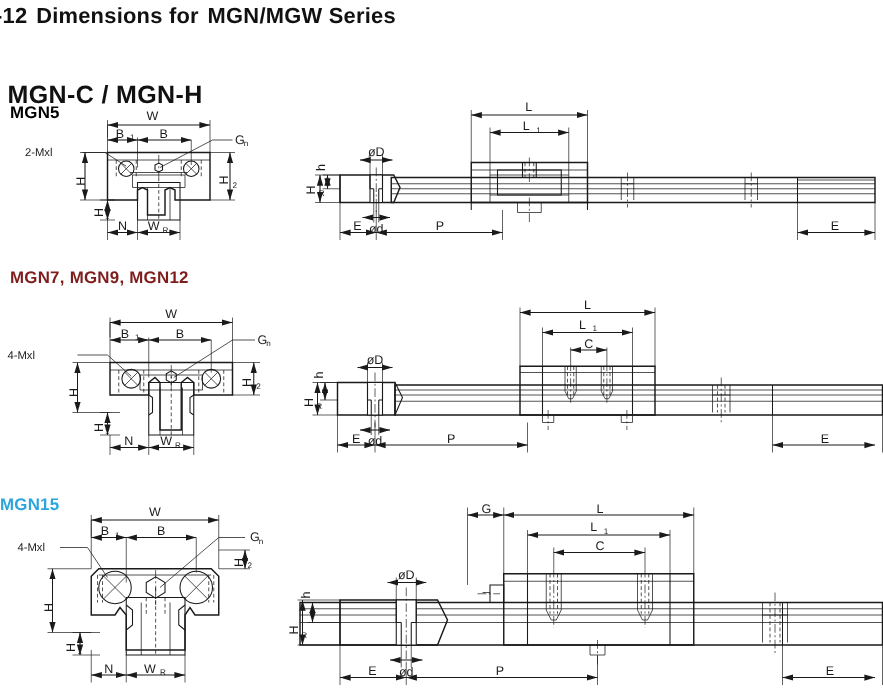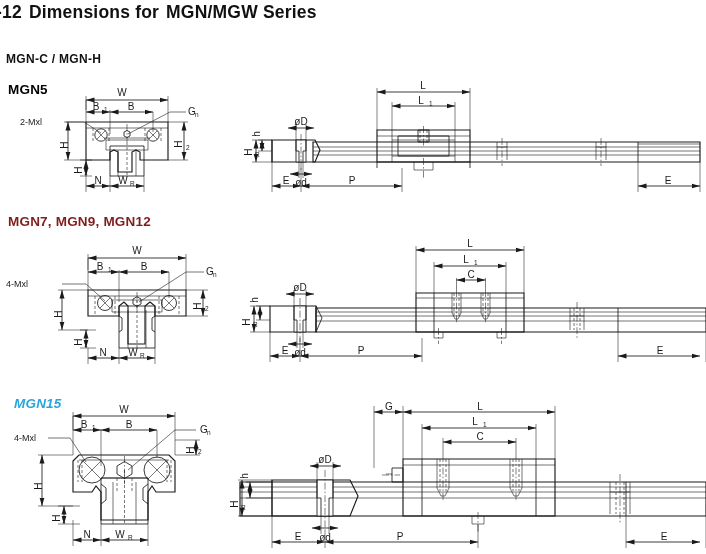--- a/index.html
+++ b/index.html
@@ -9,21 +9,21 @@
     font-family:"Liberation Sans","DejaVu Sans",sans-serif;
     color:#111;
   }
   .abs{position:absolute;}
   #page-title{
     left:-4px;top:2px;font-size:17.5px;font-weight:700;letter-spacing:.2px;
     white-space:nowrap;
   }
   #page-title .gap{display:inline-block;width:7px;}
   #sub-title{
-    left:6px;top:52px;font-size:12px;font-weight:700;letter-spacing:.3px;
+    left:6px;top:65px;font-size:20px;font-weight:700;letter-spacing:.3px;
     white-space:nowrap;
   }
   .series-label{
     font-size:13.5px;font-weight:700;letter-spacing:.2px;white-space:nowrap;
   }
   svg{display:block;position:absolute;left:0;top:0;overflow:visible;}
   .ln{stroke:#1a1a1a;stroke-width:.85;fill:none;}
   .ln2{stroke:#1a1a1a;stroke-width:1.15;fill:none;}
   .thin{stroke:#1a1a1a;stroke-width:.6;fill:none;}
   .dash{stroke:#1a1a1a;stroke-width:.6;fill:none;stroke-dasharray:3 2;}
@@ -39,21 +39,21 @@
 <body>
 
 <div class="abs" id="page-title">
   <span>-12</span><span class="gap"></span><span>Dimensions for</span><span class="gap"></span><span>MGN/MGW Series</span>
 </div>
 
 <div class="abs" id="sub-title">MGN-C / MGN-H</div>
 
 <div class="abs series-label" style="left:8px;top:82px;color:#000000;">MGN5</div>
 <div class="abs series-label" style="left:8px;top:214px;color:#7f1d1d;">MGN7, MGN9, MGN12</div>
-<div class="abs series-label" style="left:14px;top:396px;color:#2ba6dc;font-style:italic;">MGN15</div>
+<div class="abs series-label" style="left:0;top:396px;color:#2ba6dc;">MGN15</div>
 
 <svg width="706" height="554" viewBox="0 0 706 554">
   <defs>
     <marker id="ahL" markerWidth="9" markerHeight="7" refX="8.5" refY="3.5" orient="auto" markerUnits="userSpaceOnUse">
       <path d="M8.5,3.5 L0,1 L0,6 Z" fill="#1a1a1a"></path>
     </marker>
     <marker id="ahR" markerWidth="9" markerHeight="7" refX="0.5" refY="3.5" orient="auto" markerUnits="userSpaceOnUse">
       <path d="M0.5,3.5 L9,1 L9,6 Z" fill="#1a1a1a"></path>
     </marker>
     <pattern id="hatchR" width="5" height="5" patternUnits="userSpaceOnUse" patternTransform="rotate(45)">

